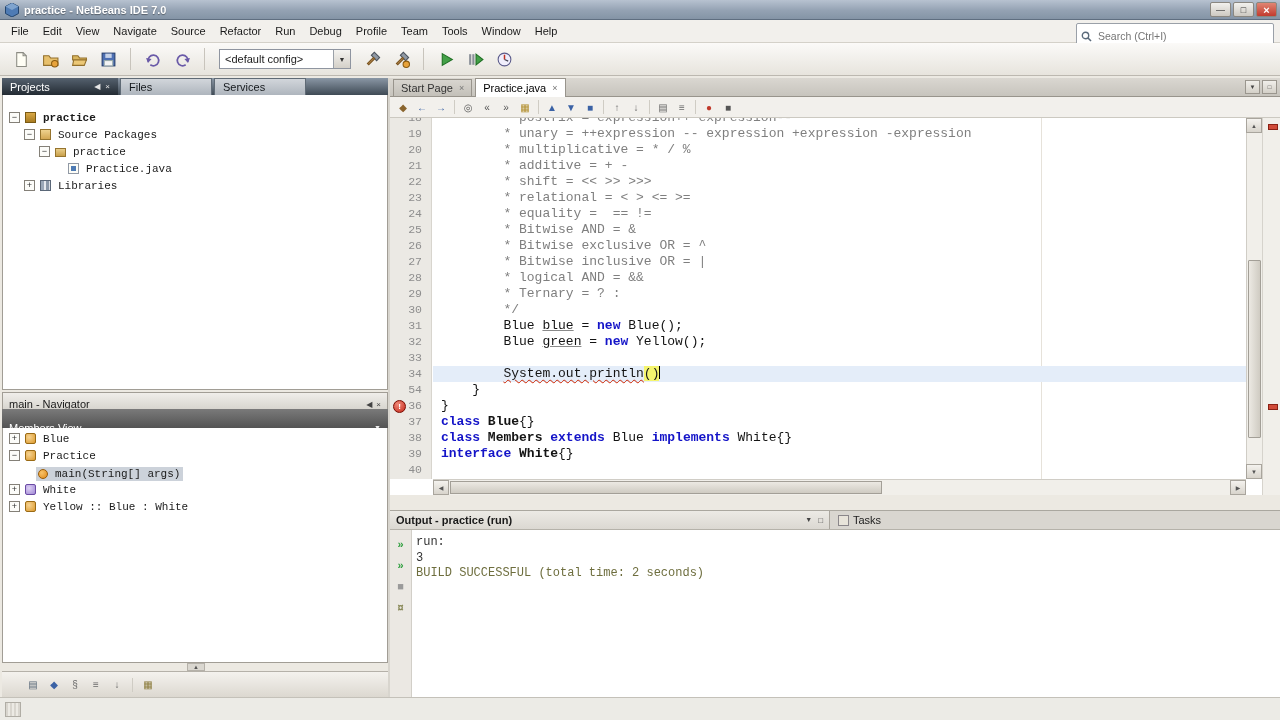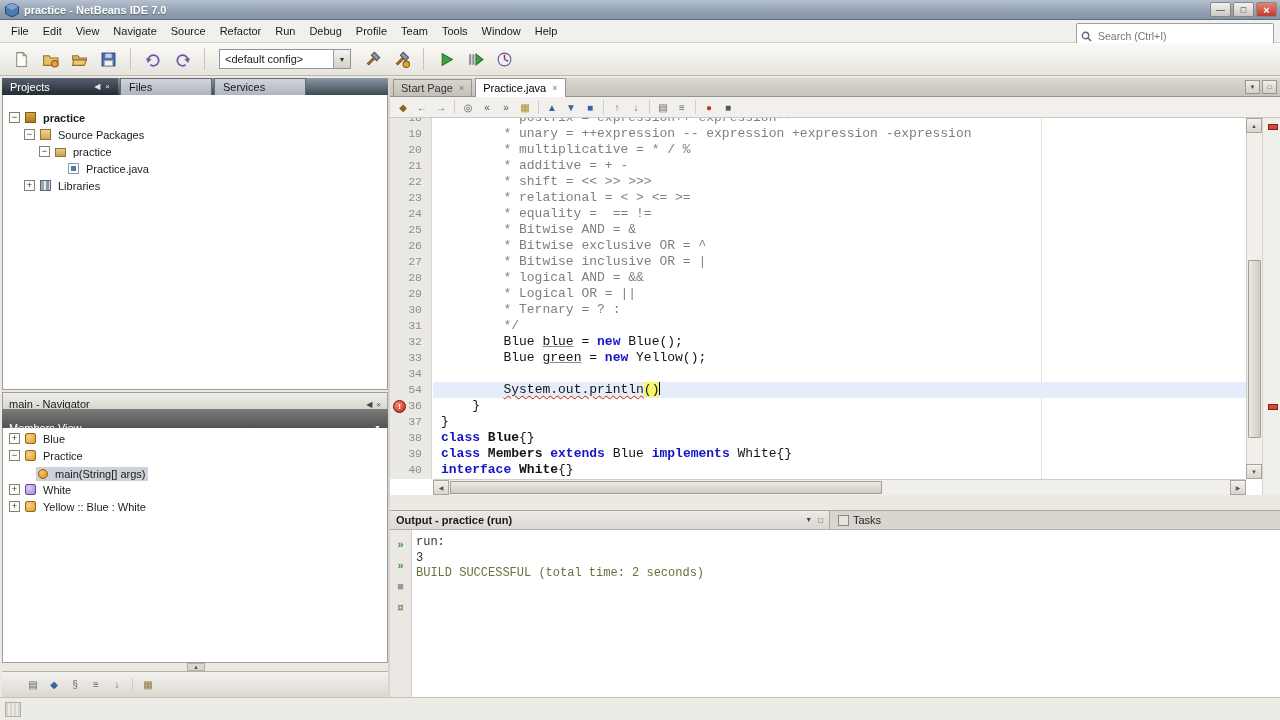--- a/index.html
+++ b/index.html
@@ -58,21 +58,21 @@
   #collapse-grip{left:187px;top:663px;width:18px;height:8px;display:flex;align-items:center;justify-content:center;
     font-size:6px;color:#555;background:#dad7d0;border:1px solid #b5b1a9;box-sizing:border-box;}
   #nav-toolbar{left:2px;top:671px;width:386px;height:26px;background:linear-gradient(#f4f2ee,#dcd8d0);
     border-top:1px solid #b5b1a9;display:flex;align-items:center;padding-left:22px;box-sizing:border-box;gap:3px;}
 
   
   .trow{height:17px;display:flex;align-items:center;white-space:nowrap;}
   .handle{width:9px;height:9px;border:1px solid #848078;background:#fcfcf9;box-sizing:content-box;
     font-size:9px;line-height:8px;text-align:center;color:#333;margin:0 3px 0 0;flex:none;}
   .handle.empty{border:none;background:transparent;}
-  .node{display:flex;align-items:center;}
+  .node{display:flex;align-items:center;font-family:Liberation Mono, monospace;}
   .trow.sel .node{background:#ccd2da;}
   .ticon{width:11px;height:11px;margin:0 4px 0 2px;display:inline-block;box-sizing:border-box;flex:none;}
   .tlabel{padding:1px 3px;font-size:11px;}
   .tlabel.b{font-weight:bold;}
   .project-icon{background:linear-gradient(#d8a847,#a97c22);border:1px solid #7a5a14;}
   .source-packages-icon{background:linear-gradient(#efd28f,#d3a753);border:1px solid #96742e;}
   .package-icon{background:linear-gradient(#e8cd8a,#c9a04a);border:1px solid #96742e;height:9px;margin-top:1px;}
   .java-file-icon{background:#fdfdf7;border:1px solid #9199a5;position:relative;}
   .java-file-icon::after{content:"";position:absolute;left:2px;top:2px;width:5px;height:5px;background:#4e7bb4;}
   .libraries-icon{background:linear-gradient(90deg,#9aa7b8 0 3px,#e4e8ee 3px 5px,#8a97a8 5px 8px,#d9dde4 8px 11px);border:1px solid #5a6778;}
@@ -474,21 +474,20 @@
         <div class="crow"><span class="tok-c">        * unary = ++expression -- expression +expression -expression</span></div>
         <div class="crow"><span class="tok-c">        * multiplicative = * / %</span></div>
         <div class="crow"><span class="tok-c">        * additive = + -</span></div>
         <div class="crow"><span class="tok-c">        * shift = &lt;&lt; &gt;&gt; &gt;&gt;&gt;</span></div>
         <div class="crow"><span class="tok-c">        * relational = &lt; &gt; &lt;= &gt;=</span></div>
         <div class="crow"><span class="tok-c">        * equality =  == !=</span></div>
         <div class="crow"><span class="tok-c">        * Bitwise AND = &amp;</span></div>
         <div class="crow"><span class="tok-c">        * Bitwise exclusive OR = ^</span></div>
         <div class="crow"><span class="tok-c">        * Bitwise inclusive OR = |</span></div>
         <div class="crow"><span class="tok-c">        * logical AND = &amp;&amp;</span></div>
-        <div class="crow"><span class="tok-c">        * Logical OR = ||</span></div>
         <div class="crow"><span class="tok-c">        * Ternary = ? :</span></div>
         <div class="crow"><span class="tok-c">        */</span></div>
         <div class="crow"><span class="tok-p">        Blue </span><span class="tok-u">blue</span><span class="tok-p"> = </span><span class="tok-k">new</span><span class="tok-p"> Blue();</span></div>
         <div class="crow"><span class="tok-p">        Blue </span><span class="tok-u">green</span><span class="tok-p"> = </span><span class="tok-k">new</span><span class="tok-p"> Yellow();</span></div>
         <div class="crow"></div>
         <div class="crow cur"><span class="tok-p">        </span><span class="tok-e">System.out.println</span><span class="tok-y">()</span><span class="caret"></span></div>
         <div class="crow"><span class="tok-p">    }</span></div>
         <div class="crow"><span class="tok-p">}</span></div>
         <div class="crow"><span class="tok-k">class</span><span class="tok-p"> </span><span class="tok-d">Blue</span><span class="tok-p">{}</span></div>
         <div class="crow"><span class="tok-k">class</span><span class="tok-p"> </span><span class="tok-d">Members</span><span class="tok-p"> </span><span class="tok-k">extends</span><span class="tok-p"> Blue </span><span class="tok-k">implements</span><span class="tok-p"> White{}</span></div>

